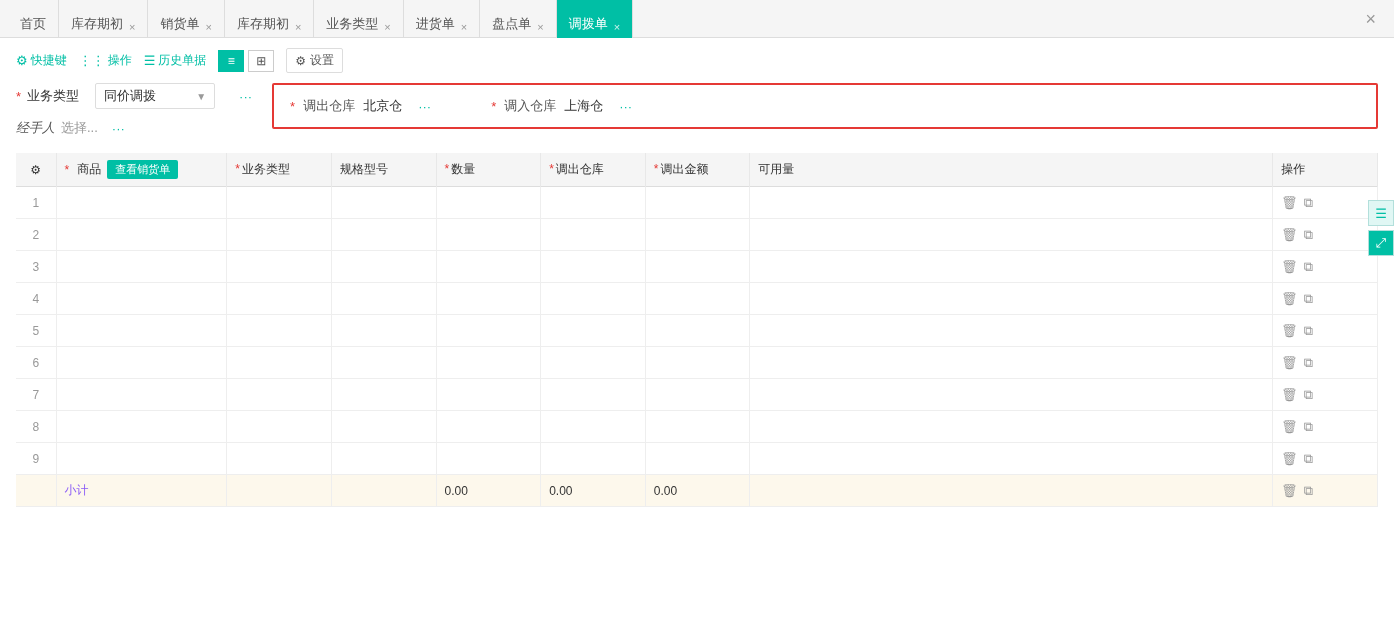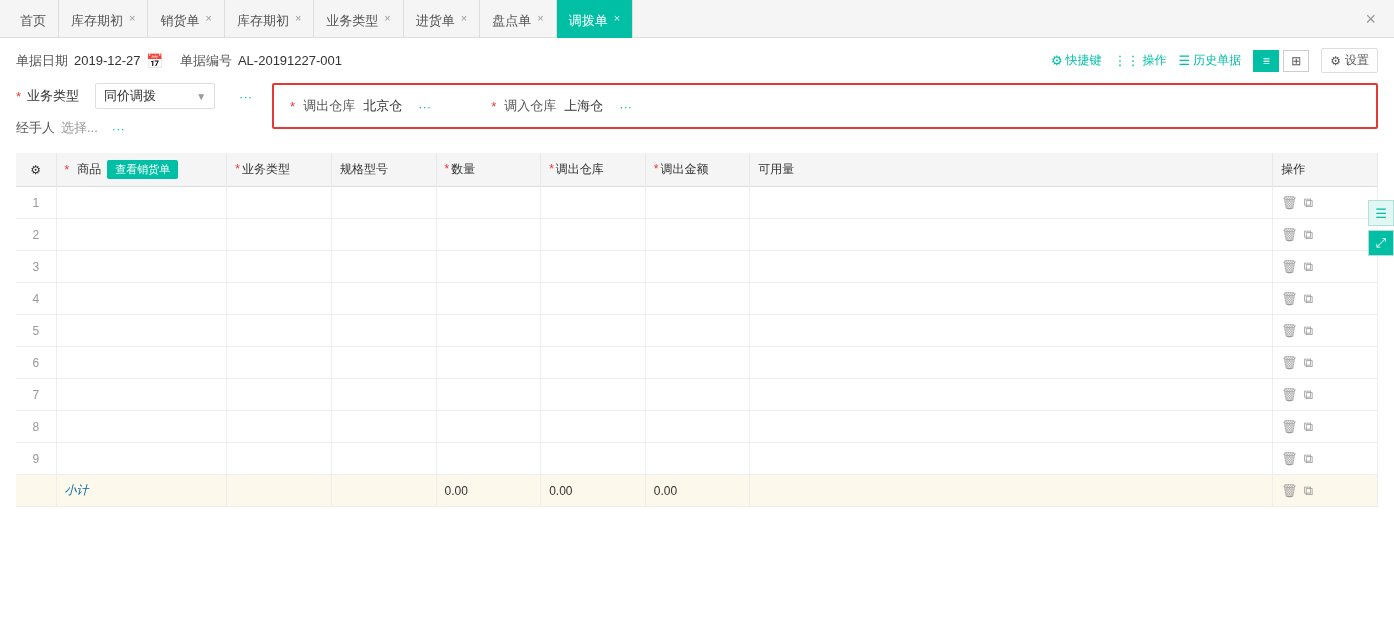--- a/index.html
+++ b/index.html
@@ -9,22 +9,22 @@
     .tab-bar {
       display: flex;
       align-items: center;
       background: #f5f5f5;
       border-bottom: 1px solid #ddd;
       height: 38px;
       padding: 0 8px;
     }
     .tab {
       display: flex;
-      align-items: flex-start;
-      padding: 12px 12px;
+      align-items: flex-end;
+      padding: 5px 12px;
       height: 38px;
       cursor: pointer;
       font-size: 13px;
       color: #555;
       border-right: 1px solid #ddd;
       white-space: nowrap;
     }
     .tab:first-child { border-left: none; }
     .tab.active {
       background: #00bfa5;
@@ -170,21 +170,21 @@
     .select-wrapper .select-value { flex: 1; }
     .select-wrapper .chevron { color: #999; font-size: 10px; }
 
     
     .person-row {
       display: flex;
       align-items: center;
       gap: 6px;
       margin-bottom: 12px;
     }
-    .person-row label { color: #555; }
+    .person-row label { color: #555; font-style: italic; }
     .person-select {
       color: #999;
       cursor: pointer;
     }
 
     
     .form-top {
       display: flex;
       align-items: flex-start;
       gap: 20px;
@@ -319,31 +319,20 @@
   <div class="tab active">
     <span>调拨单</span>
     <span class="close-icon">×</span>
   </div>
   <div class="tab-close-btn">×</div>
 </div>
 
 <div class="main-content">
 
   <div class="header-top-row">
-    <div class="form-header-left" style="display:flex;align-items:center;gap:16px;flex:1;">
-      <div class="form-field">
-        <label>单据日期</label>
-        <span class="value">2019-12-27</span>
-        <span class="calendar-icon">📅</span>
-      </div>
-      <div class="form-field">
-        <label>单据编号</label>
-        <span class="value">AL-20191227-001</span>
-      </div>
-    </div>
     <div class="form-header-right">
       <div class="header-action">
         <span class="header-action-icon">⚙</span>
         <span>快捷键</span>
       </div>
       <div class="header-action">
         <span class="header-action-icon">⋮⋮</span>
         <span>操作</span>
       </div>
       <div class="header-action">
@@ -570,21 +559,21 @@
             <td style="min-width: 400px;"></td>
             <td>
               <div class="op-icons">
                 <span style="cursor: pointer; font-size: 13px;">🗑</span>
                 <span style="cursor: pointer; font-size: 13px;">⧉</span>
               </div>
             </td>
           </tr>
           <tr style="background: rgb(253, 248, 236);">
             <td></td>
-            <td style="min-width: 120px; color: #0369a1; font-style: italic;">小计</td>
+            <td style="min-width: 120px; color: #8b5cf6;">小计</td>
             <td style="min-width: 80px;"></td>
             <td style="min-width: 80px;"></td>
             <td style="min-width: 80px; color: rgb(51, 51, 51);">0.00</td>
             <td style="min-width: 80px; color: rgb(51, 51, 51);">0.00</td>
             <td style="min-width: 80px; color: rgb(51, 51, 51);">0.00</td>
             <td style="min-width: 400px;"></td>
             <td>
               <div class="op-icons">
                 <span style="cursor: pointer; font-size: 13px;">🗑</span>
                 <span style="cursor: pointer; font-size: 13px;">⧉</span>

